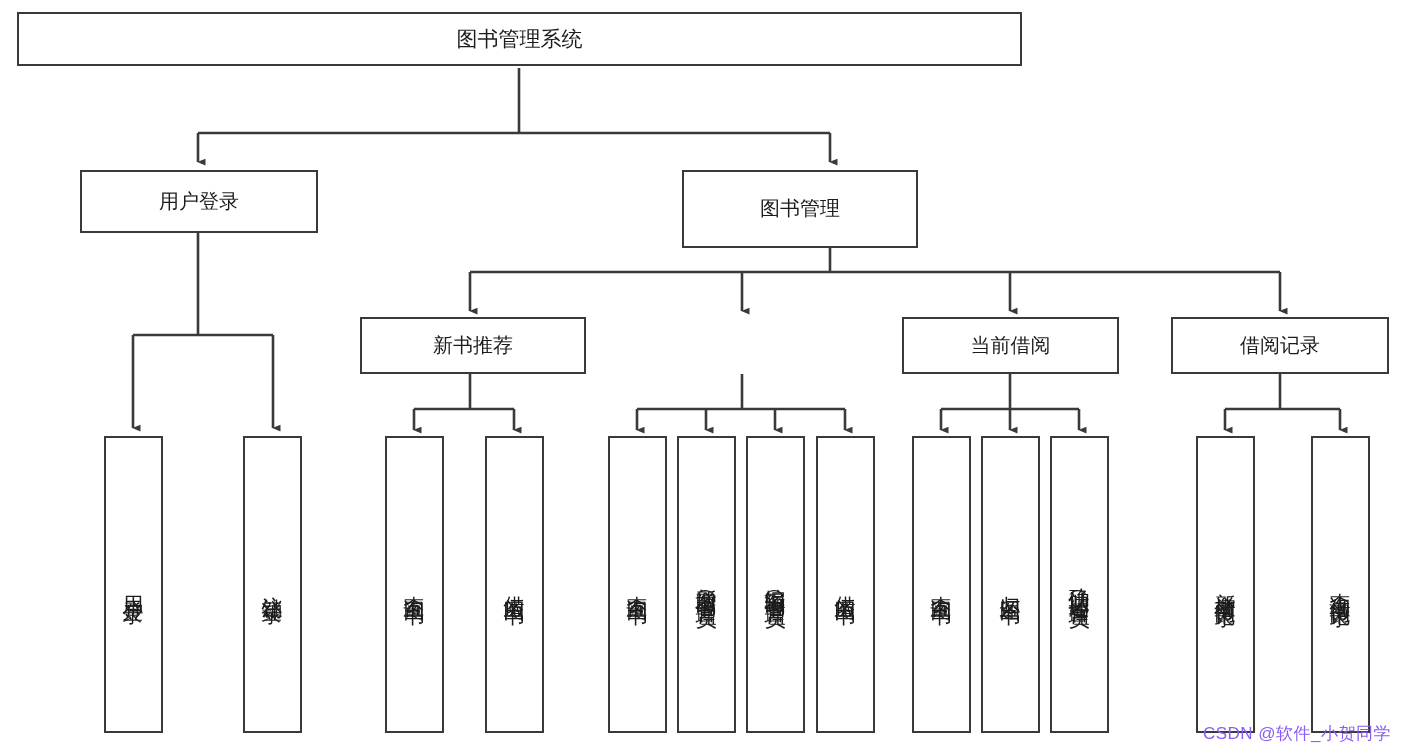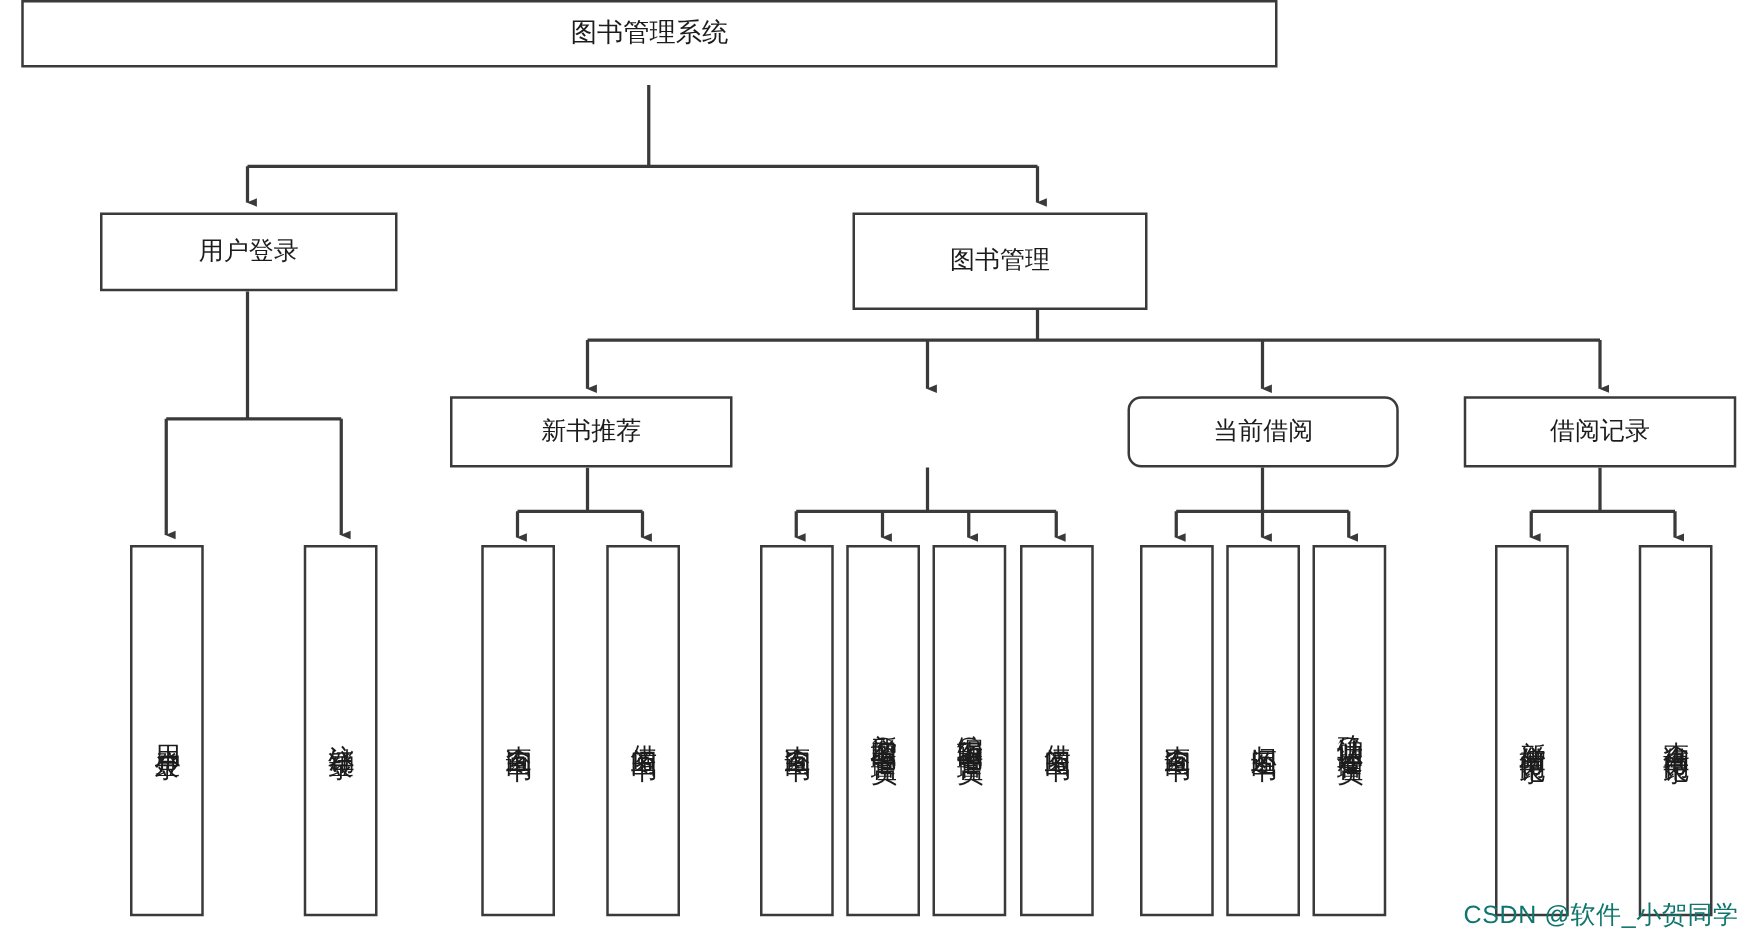--- a/index.html
+++ b/index.html
@@ -68,22 +68,22 @@
     font-size: 21px;
     line-height: 1.0;
     letter-spacing: 3px;
     white-space: nowrap;
   }
   
   #watermark {
     position: absolute;
     right: 14px;
     bottom: 2px;
-    font-size: 20px;
-    color: #0f766e;
+    font-size: 17px;
+    color: #8b5cf6;
     letter-spacing: 0.5px;
     z-index: 5;
     white-space: nowrap;
   }
 </style>
 </head>
 <body>
 
 <div id="diagram-root">
 
@@ -130,38 +130,38 @@
       <path d="M 1010 409 L 1010 430" marker-end="url(#arrow)"></path>
       <path d="M 1079 409 L 1079 430" marker-end="url(#arrow)"></path>
 
       <path d="M 1280 374 L 1280 409"></path>
       <path d="M 1225 409 L 1340 409"></path>
       <path d="M 1225 409 L 1225 430" marker-end="url(#arrow)"></path>
       <path d="M 1340 409 L 1340 430" marker-end="url(#arrow)"></path>
     </g>
   </svg>
 
-  <div class="node level-root" style="left:17px; top:0; width:1005px; height:54px;">
+  <div class="node level-root" style="left:17px; top:12px; width:1005px; height:54px;">
     <span class="node-label">图书管理系统</span>
   </div>
 
   <div class="node level-branch" style="left:80px; top:170px; width:238px; height:63px;">
     <span class="node-label">用户登录</span>
   </div>
 
   <div class="node level-branch" style="left:682px; top:170px; width:236px; height:78px;">
     <span class="node-label">图书管理</span>
   </div>
 
   <div class="node level-branch" style="left:360px; top:317px; width:226px; height:57px;">
     <span class="node-label">新书推荐</span>
   </div>
 
 
-  <div class="node level-branch" style="left:902px; top:317px; width:217px; height:57px;border-radius:11px;">
+  <div class="node level-branch" style="left:902px; top:317px; width:217px; height:57px;">
     <span class="node-label">当前借阅</span>
   </div>
 
   <div class="node level-branch" style="left:1171px; top:317px; width:218px; height:57px;">
     <span class="node-label">借阅记录</span>
   </div>
 
   <div class="node leaf" style="left:104px; top:436px; width:59px; height:297px;">
     <span class="node-label">用户登录</span>
   </div>

